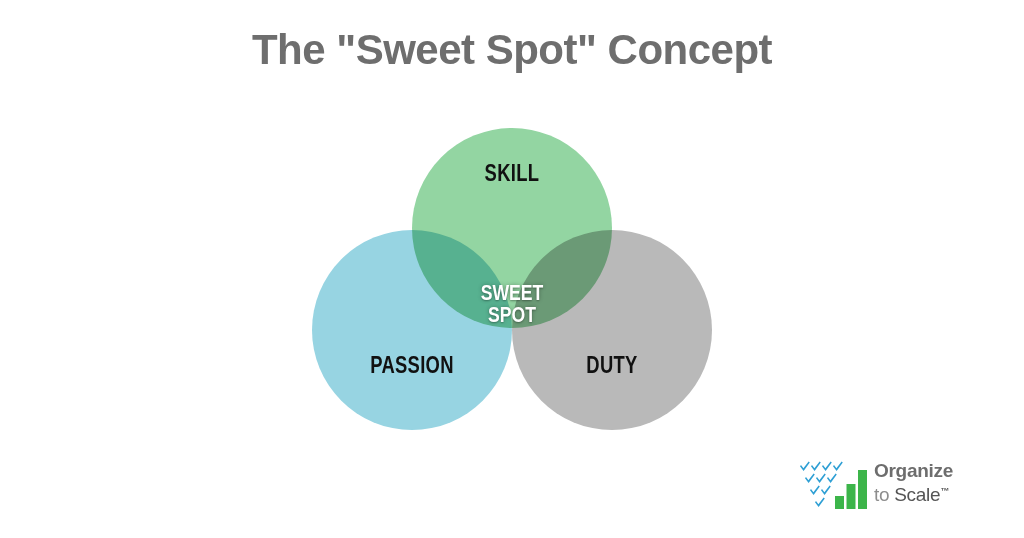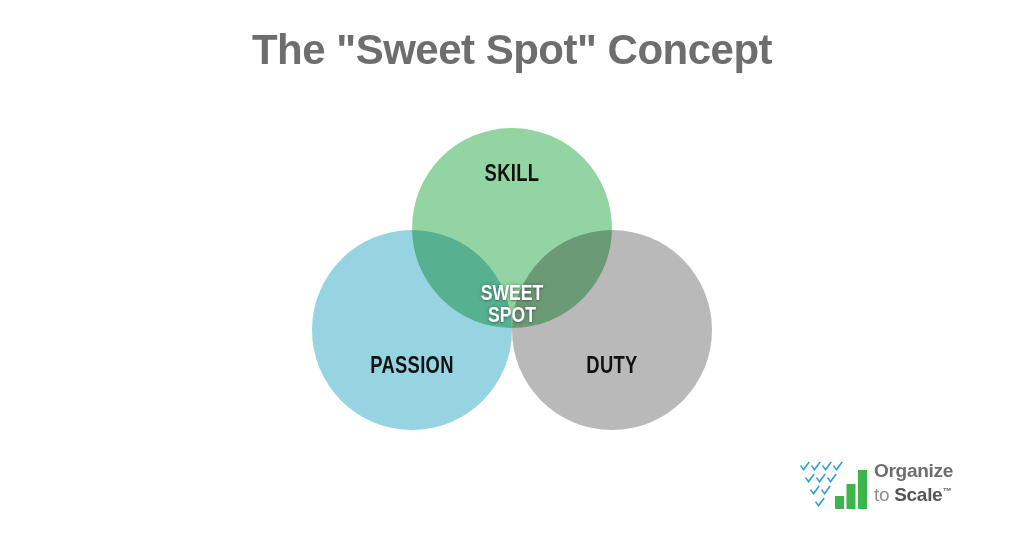--- a/index.html
+++ b/index.html
@@ -126,21 +126,21 @@
     line-height: 21px;
     letter-spacing: -0.3px;
   }
   #logo-line2 {
     font-size: 19px;
     line-height: 21px;
     color: #8d8d8d;
     letter-spacing: -0.3px;
   }
   #logo-line2 .bold {
-    font-weight: bold;
+    font-weight: normal;
     color: #555555;
   }
   #logo-line2 .tm {
     font-size: 9px;
     vertical-align: super;
     font-weight: bold;
     color: #555555;
   }
 </style>
 </head>

